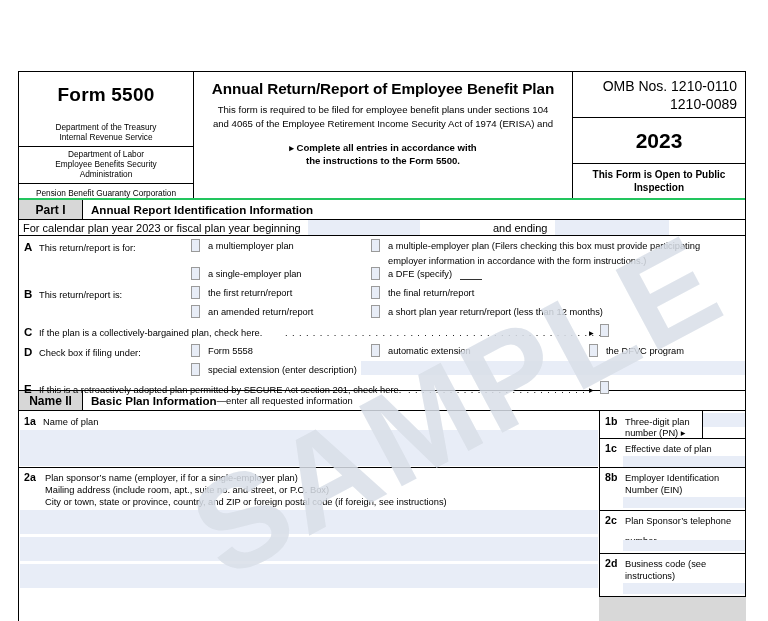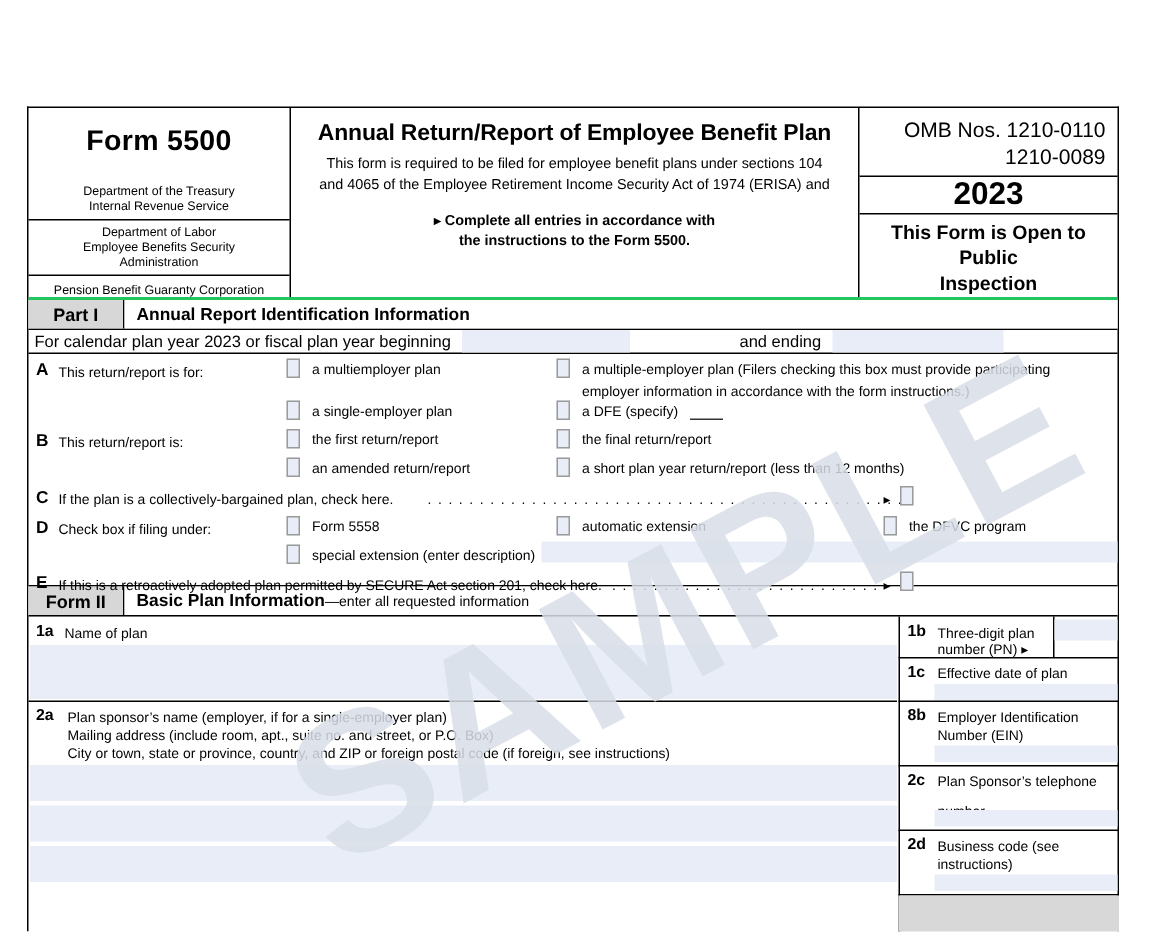--- a/index.html
+++ b/index.html
@@ -130,21 +130,21 @@
   .yearbox {
     flex: 1;
     display: flex;
     align-items: center;
     justify-content: center;
     font-size: 21px;
     font-weight: 700;
     border-bottom: 1.6px solid #000;
   }
   .openpub {
-    font-size: 13px;
+    font-size: 10px;
     font-weight: 700;
     text-align: center;
     padding: 4px 6px 4px 6px;
     line-height: 1.3;
   }
 
   
   .partbar {
     display: flex;
     height: 19px;
@@ -360,21 +360,21 @@
       <div class="inputfill" style="position:absolute; left:342px; top:125px; width:384px; height:14px;"></div>
 
       <div class="secletter" style="top:147px;">E</div>
       <div class="sectext" style="left:20px; top:149px;">If this is a retroactively adopted plan permitted by SECURE Act section 201, check here.</div>
       <div class="dotline" style="left:389px; top:149px;">. . . . . . . . . . . . . . . . . . . . . . . . . .</div>
       <div class="sectext" style="left:570px; top:148px;">▸</div>
       <div class="cbox" style="left:581px; top:145px;"></div>
     </div>
 
     <div class="partbar" style="border-top:1.4px solid #000;">
-      <div class="partlbl">Form II</div>
+      <div class="partlbl">Name II</div>
       <div class="parttitle">
         <span>Basic Plan Information</span>
           <span class="thin">—enter all requested information</span>
       </div>
     </div>
 
     <div class="lowerwrap" style="height:215px;">
 
       <div class="colsplit"></div>
 

